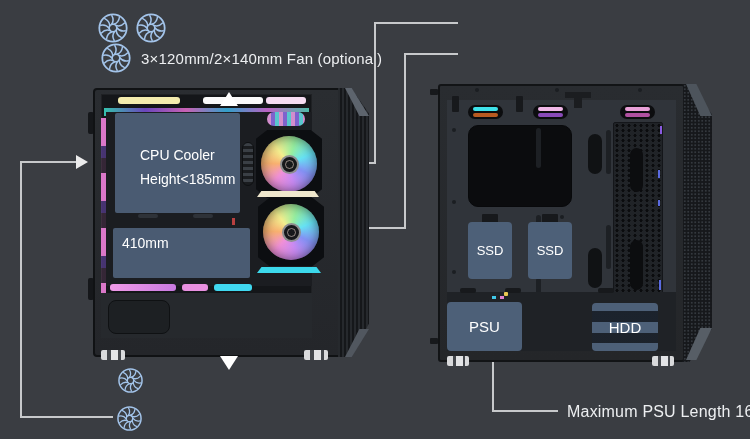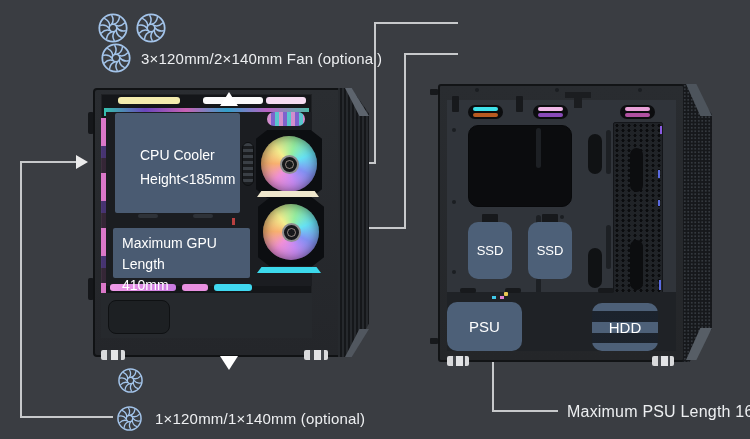--- a/index.html
+++ b/index.html
@@ -121,21 +121,21 @@
   #lg3{left:659px;top:280px;height:10px} #lg4{left:660px;top:126px;height:8px;background:#8a5ae0;}
   .scr{position:absolute;width:4px;height:4px;border-radius:50%;background:#1b1e22;}
   .hslot{position:absolute;height:5px;background:#17191c;border-radius:2px;}
   #hs1{left:460px;top:288px;width:16px} #hs2{left:505px;top:288px;width:16px} #hs3{left:598px;top:288px;width:16px}
   #dot-y{left:504px;top:292px;width:4px;height:4px;background:#e8c850;border-radius:1px;}
   #dot-c{left:492px;top:296px;width:4px;height:3px;background:#40c8e8;}
   #dot-p{left:500px;top:296px;width:4px;height:3px;background:#e080d0;}
   #rc-bottom{left:447px;top:292px;width:229px;height:59px;background:#1f2226;}
   .bracket{position:absolute;width:16px;height:9px;background:#17191c;border-radius:1px;}
   #bk1{left:482px;top:214px} #bk2{left:542px;top:214px}
-  .bay{position:absolute;background:#4d6078;border-radius:10px;color:#fff;display:flex;align-items:center;justify-content:center;}
+  .bay{position:absolute;background:#4d6078;border-radius:4px;color:#fff;display:flex;align-items:center;justify-content:center;}
   #ssd1,#ssd2{width:44px;height:57px;top:222px;font-size:13px;}
   #ssd1{left:468px} #ssd2{left:528px}
   #psu-bay{left:447px;top:302px;width:75px;height:49px;font-size:15px;}
   #hdd-bay{left:592px;top:303px;width:66px;height:48px;font-size:15px;
     background:linear-gradient(#4d6078 0 8px,rgba(22,36,56,.38) 8px 19px,#4d6078 19px 30px,rgba(22,36,56,.30) 30px 40px,#4d6078 40px);}
 </style>
 </head>
 <body>
 
 <div id="stage">
@@ -250,21 +250,20 @@
     <div class="abs" id="lc-shroud"></div>
     <div class="abs" id="lc-shroud-rect"></div>
     <div class="foot" style="left:101px;top:350px;width:24px"></div>
     <div class="foot" style="left:304px;top:350px;width:24px"></div>
 
     <div class="ov" id="ov-cpu">
       <div>CPU Cooler</div>
       <div>Height&lt;185mm</div>
     </div>
     <div class="ov" id="ov-gpu">
-      <div>Maximum GPU Length</div>
       <div>410mm</div>
     </div>
   </div>
 
   <div class="arr arr-down" style="left:220px;top:356px"></div>
 
   <div>
     <div class="abs" id="rc-knob-t"></div>
     <div class="abs" id="rc-knob-b"></div>
     <div class="abs" id="rc-body"></div>
@@ -369,17 +368,16 @@
           <path d="M19,13.8C22.5,12.6 24.8,9.6 25.2,5.9" transform="rotate(108 18 18)"></path>
           <path d="M19,13.8C22.5,12.6 24.8,9.6 25.2,5.9" transform="rotate(144 18 18)"></path>
           <path d="M19,13.8C22.5,12.6 24.8,9.6 25.2,5.9" transform="rotate(180 18 18)"></path>
           <path d="M19,13.8C22.5,12.6 24.8,9.6 25.2,5.9" transform="rotate(216 18 18)"></path>
           <path d="M19,13.8C22.5,12.6 24.8,9.6 25.2,5.9" transform="rotate(252 18 18)"></path>
           <path d="M19,13.8C22.5,12.6 24.8,9.6 25.2,5.9" transform="rotate(288 18 18)"></path>
           <path d="M19,13.8C22.5,12.6 24.8,9.6 25.2,5.9" transform="rotate(324 18 18)"></path>
         </g>
       </svg>
     </span>
-  <div class="t lbl-b2">1×120mm/1×140mm (optional)</div>
 
   <div class="t lbl-psu">Maximum PSU Length 160mm</div>
 
 </div>
 
 </body></html>

